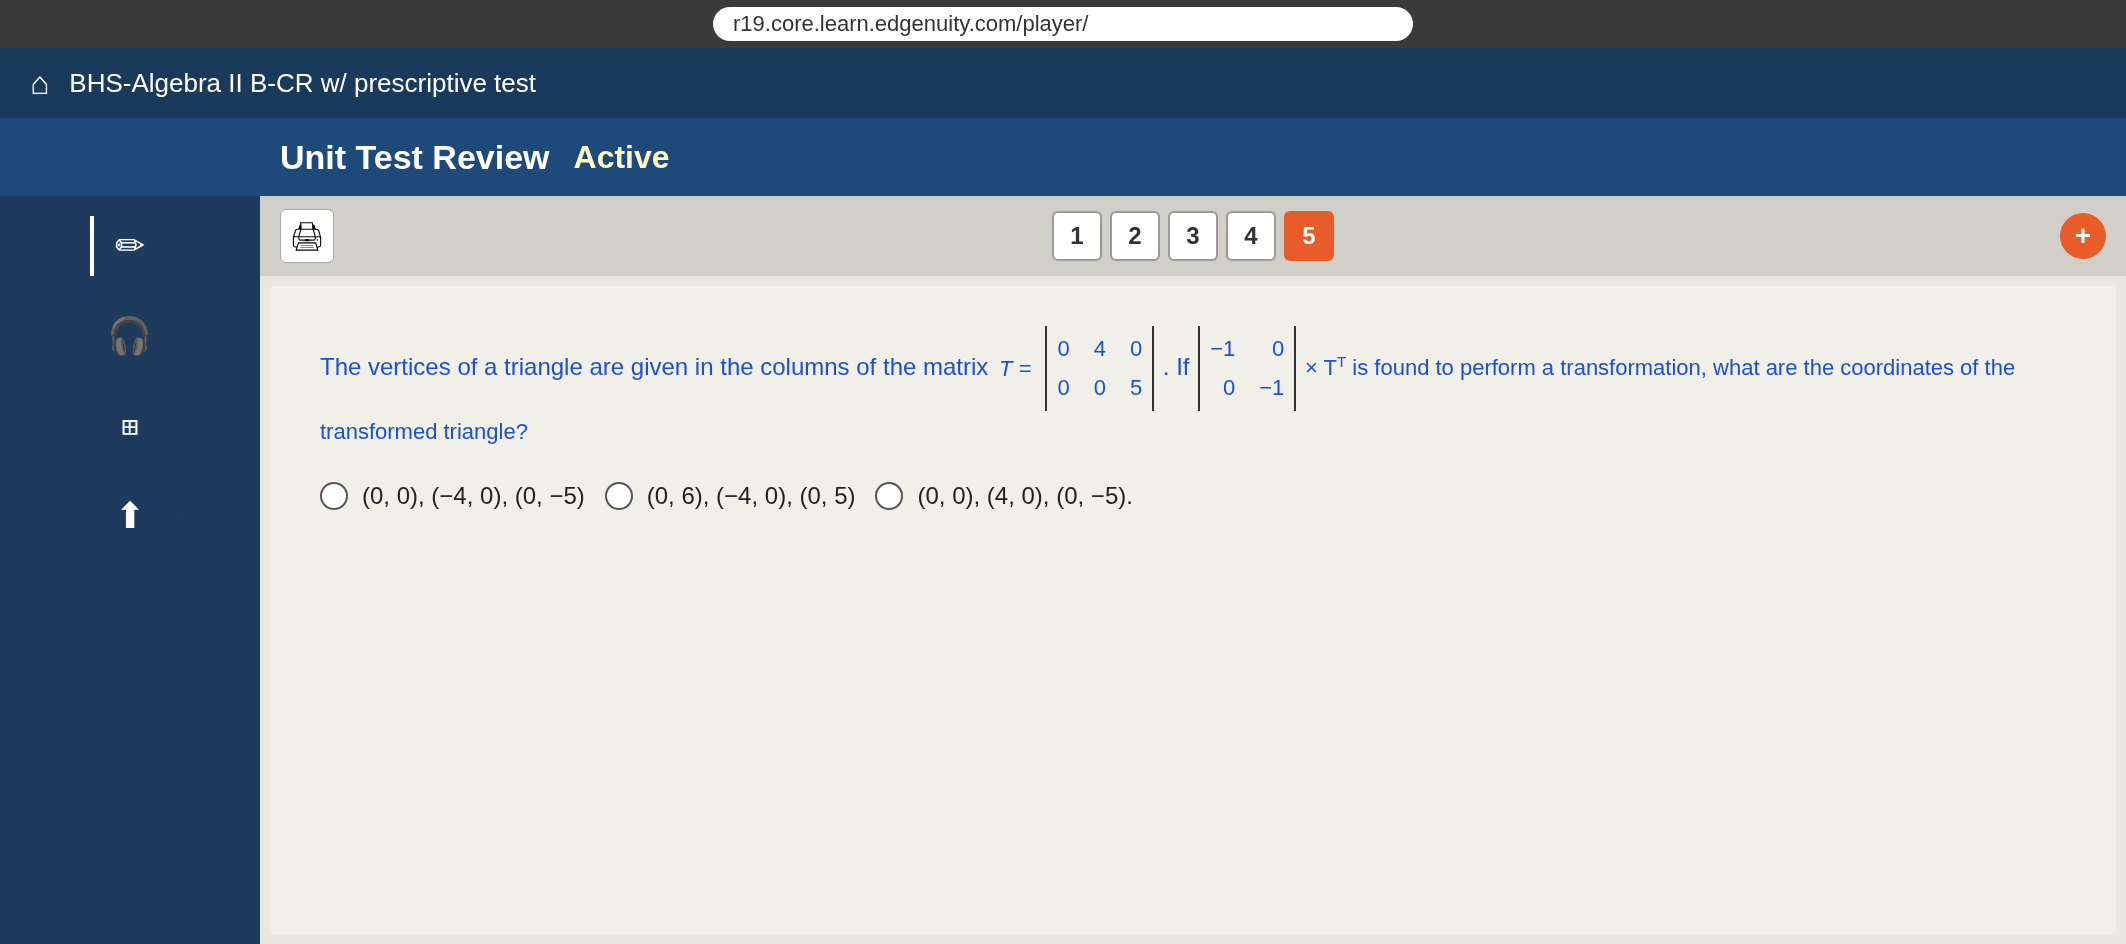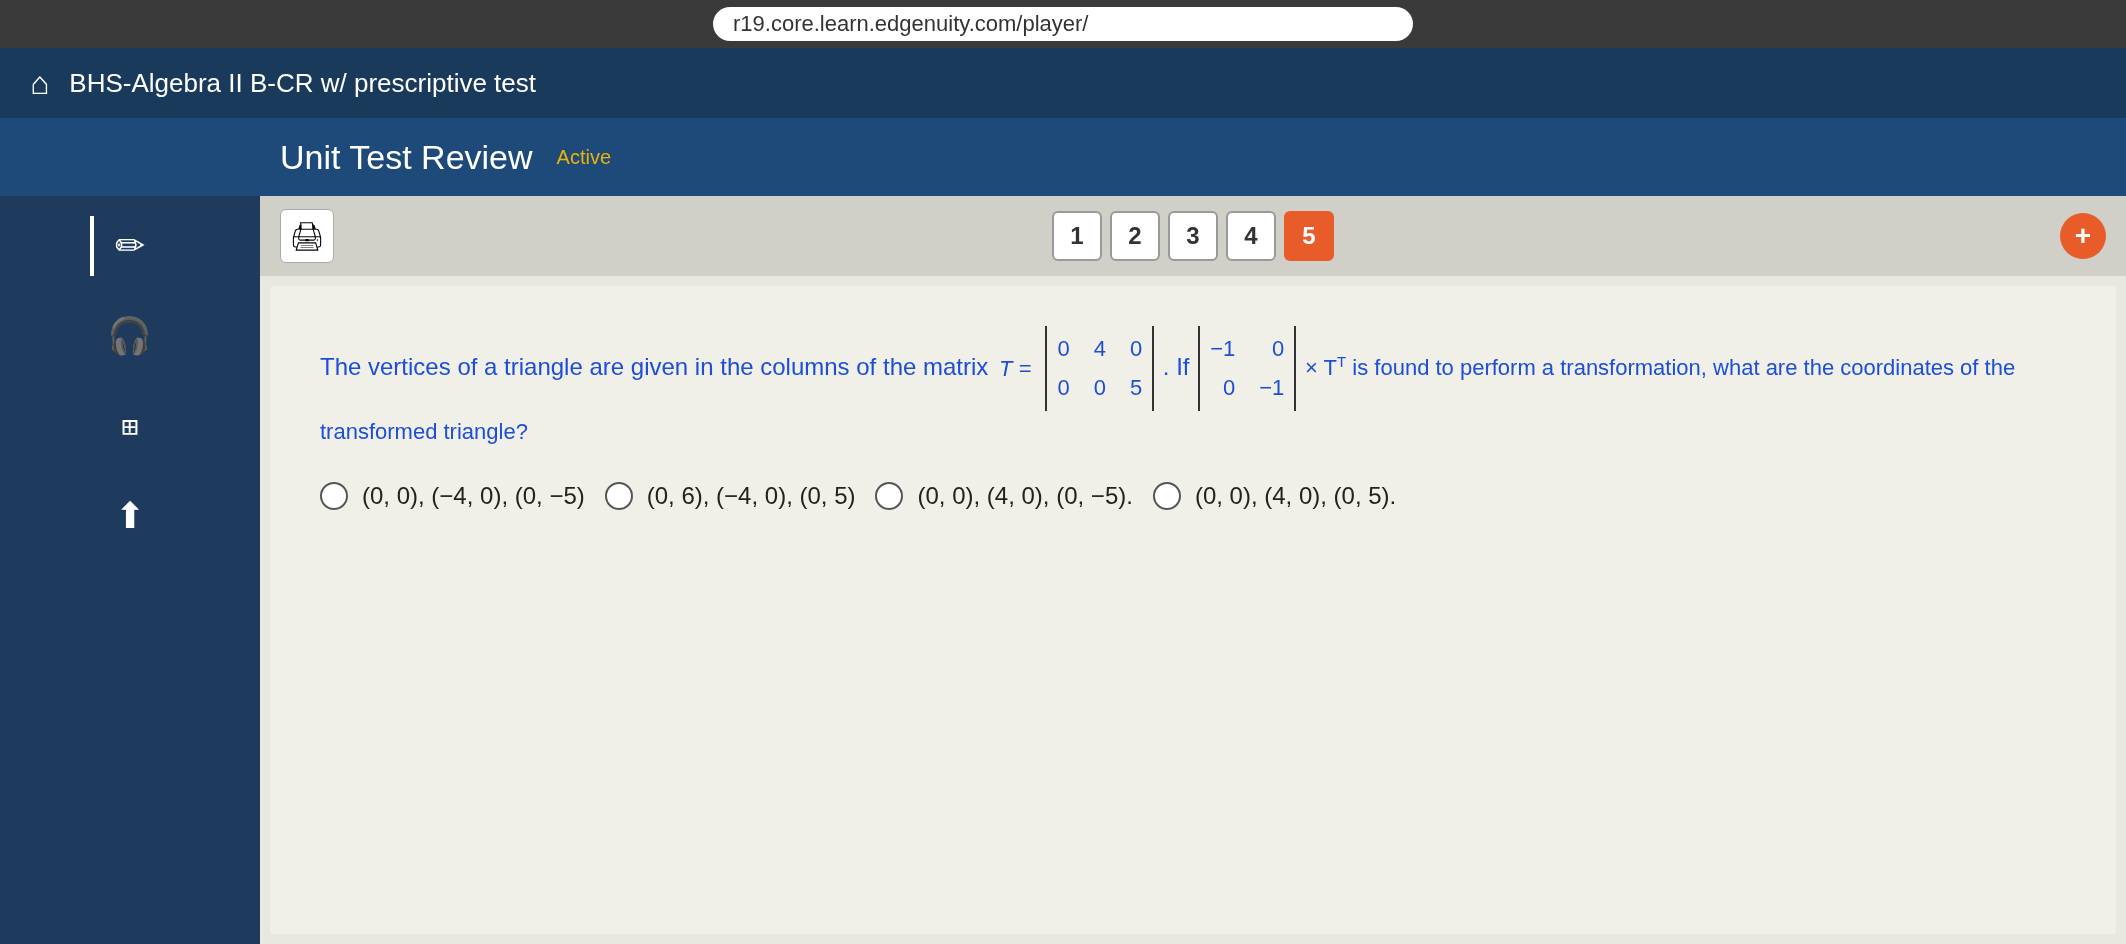--- a/index.html
+++ b/index.html
@@ -62,26 +62,26 @@
       position: relative;
     }
     .sub-header-left {
       display: flex;
       align-items: center;
       gap: 24px;
     }
     .page-title {
       color: #fff;
       font-size: 34px;
-      font-weight: normal;
+      font-weight: bold;
     }
     .status-badge {
-      color: #eab308;
-      font-size: 20px;
-      font-weight: normal;
+      color: #fef9c3;
+      font-size: 32px;
+      font-weight: bold;
     }
     .sub-header-right {
       position: absolute;
       right: 30px;
       display: flex;
       align-items: center;
       gap: 16px;
     }
     .lang-selector {
       color: #fff;
@@ -380,21 +380,17 @@
           <span>(0, 0), (−4, 0), (0, −5)</span>
         </div>
         <div class="answer-choice">
           <div class="radio-circle"></div>
           <span>(0, 6), (−4, 0), (0, 5)</span>
         </div>
         <div class="answer-choice">
           <div class="radio-circle"></div>
           <span>(0, 0), (4, 0), (0, −5).</span>
         </div>
-        <div class="answer-choice">
-          <div class="radio-circle"></div>
-          <span>(0, 0), (4, 0), (0, 5).</span>
-        </div>
       </div>
     </div>
 
   </div>
 </div>
 
 </body></html>

